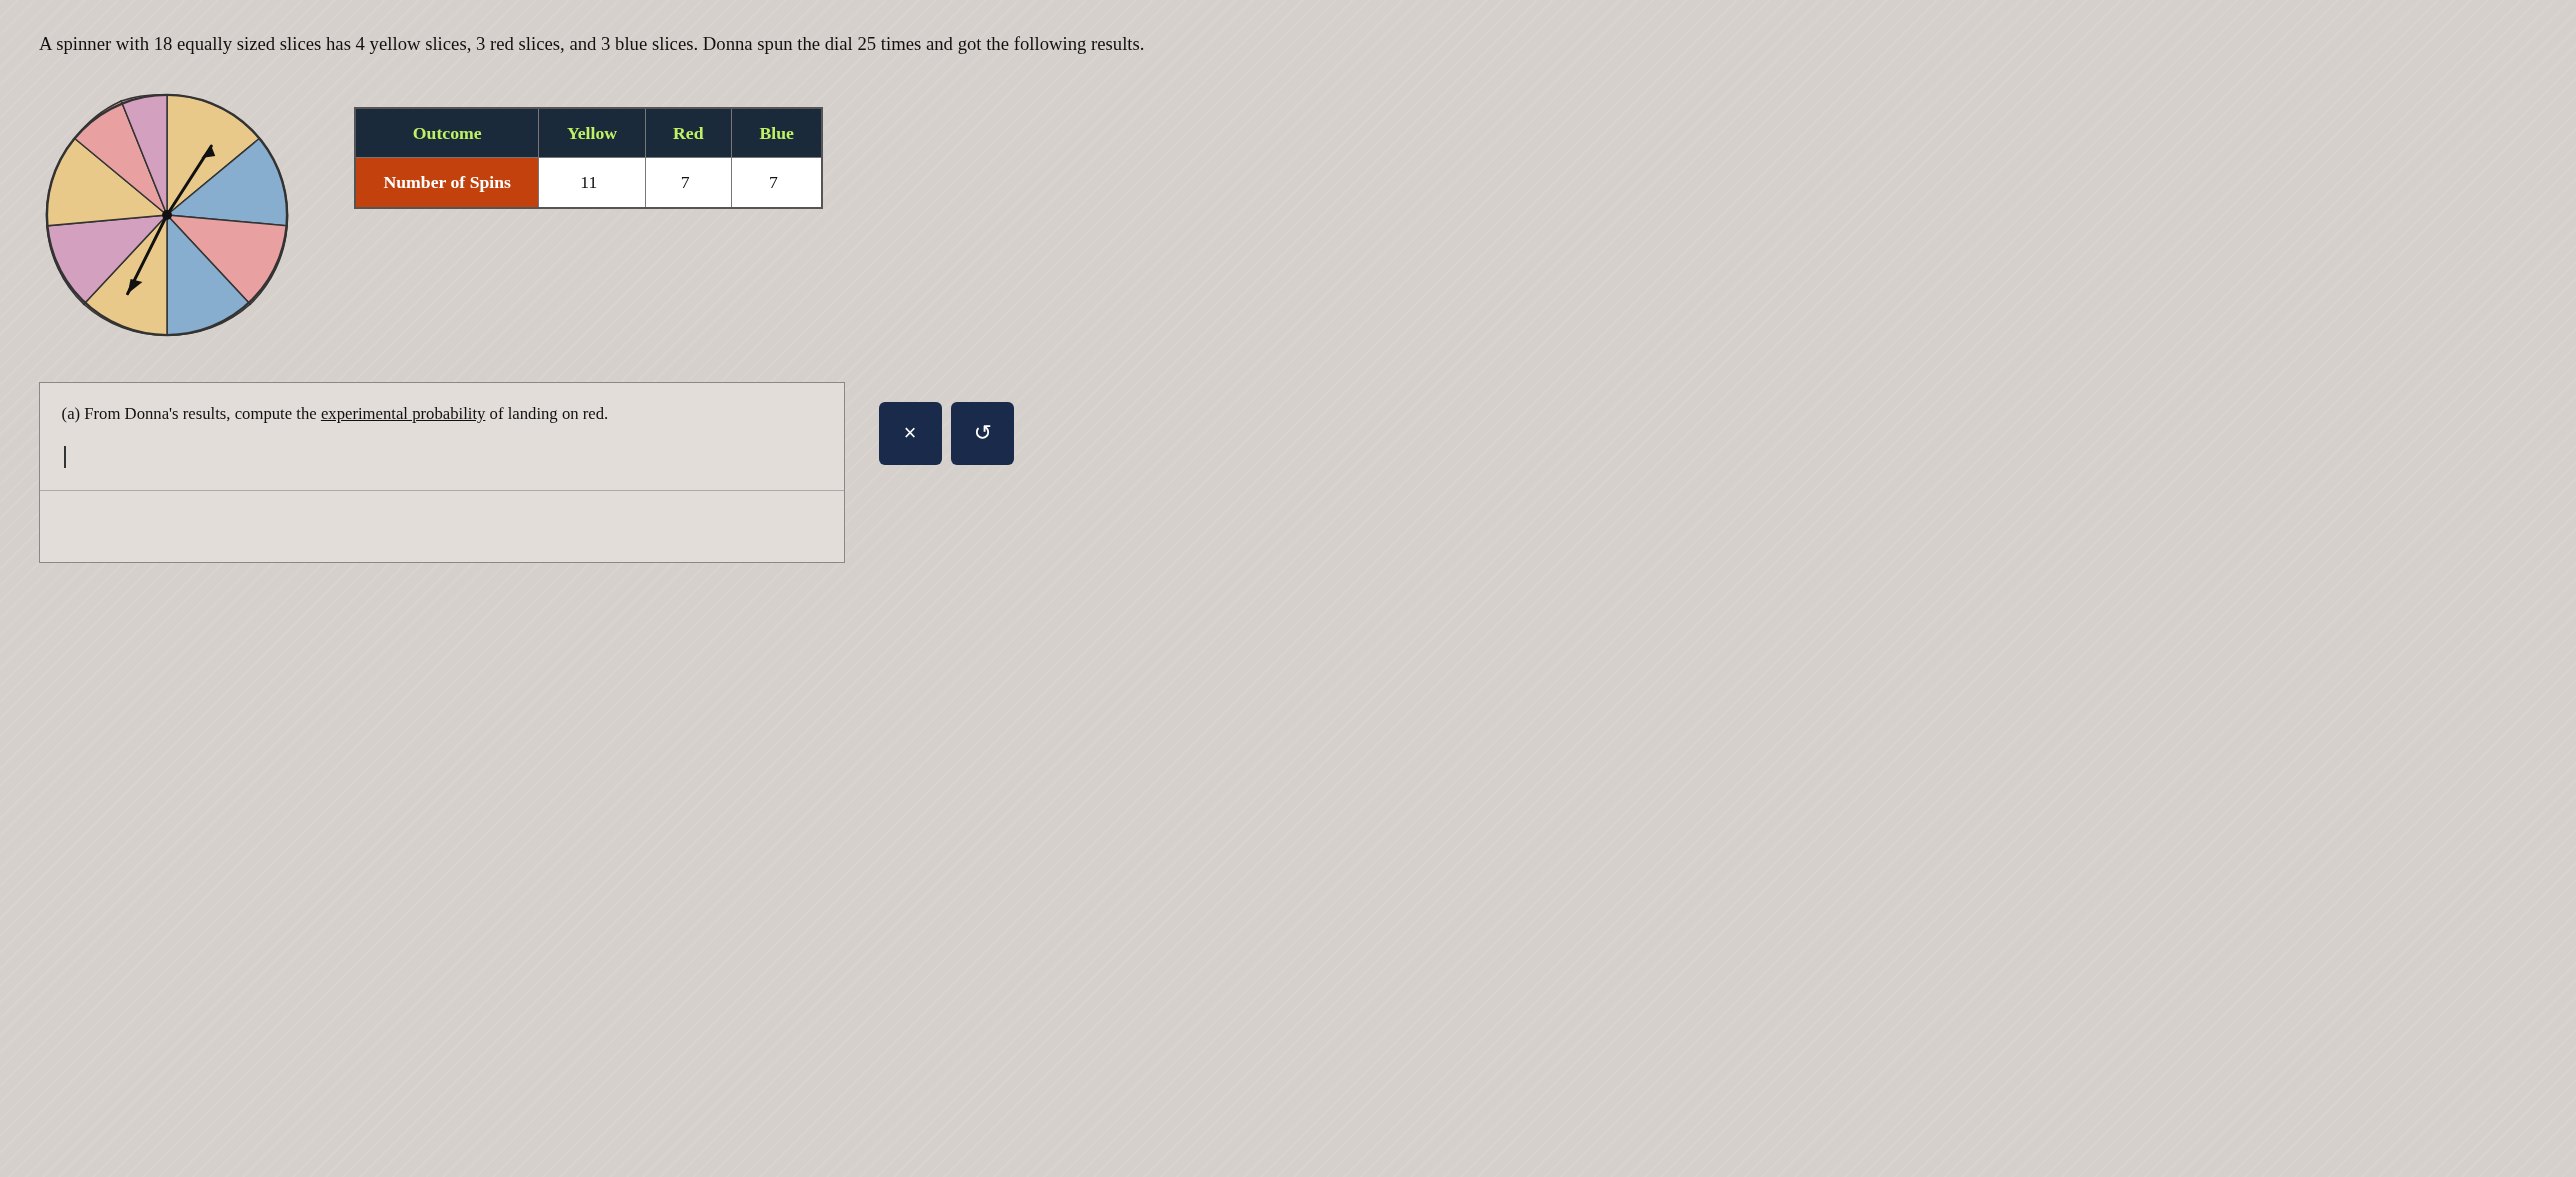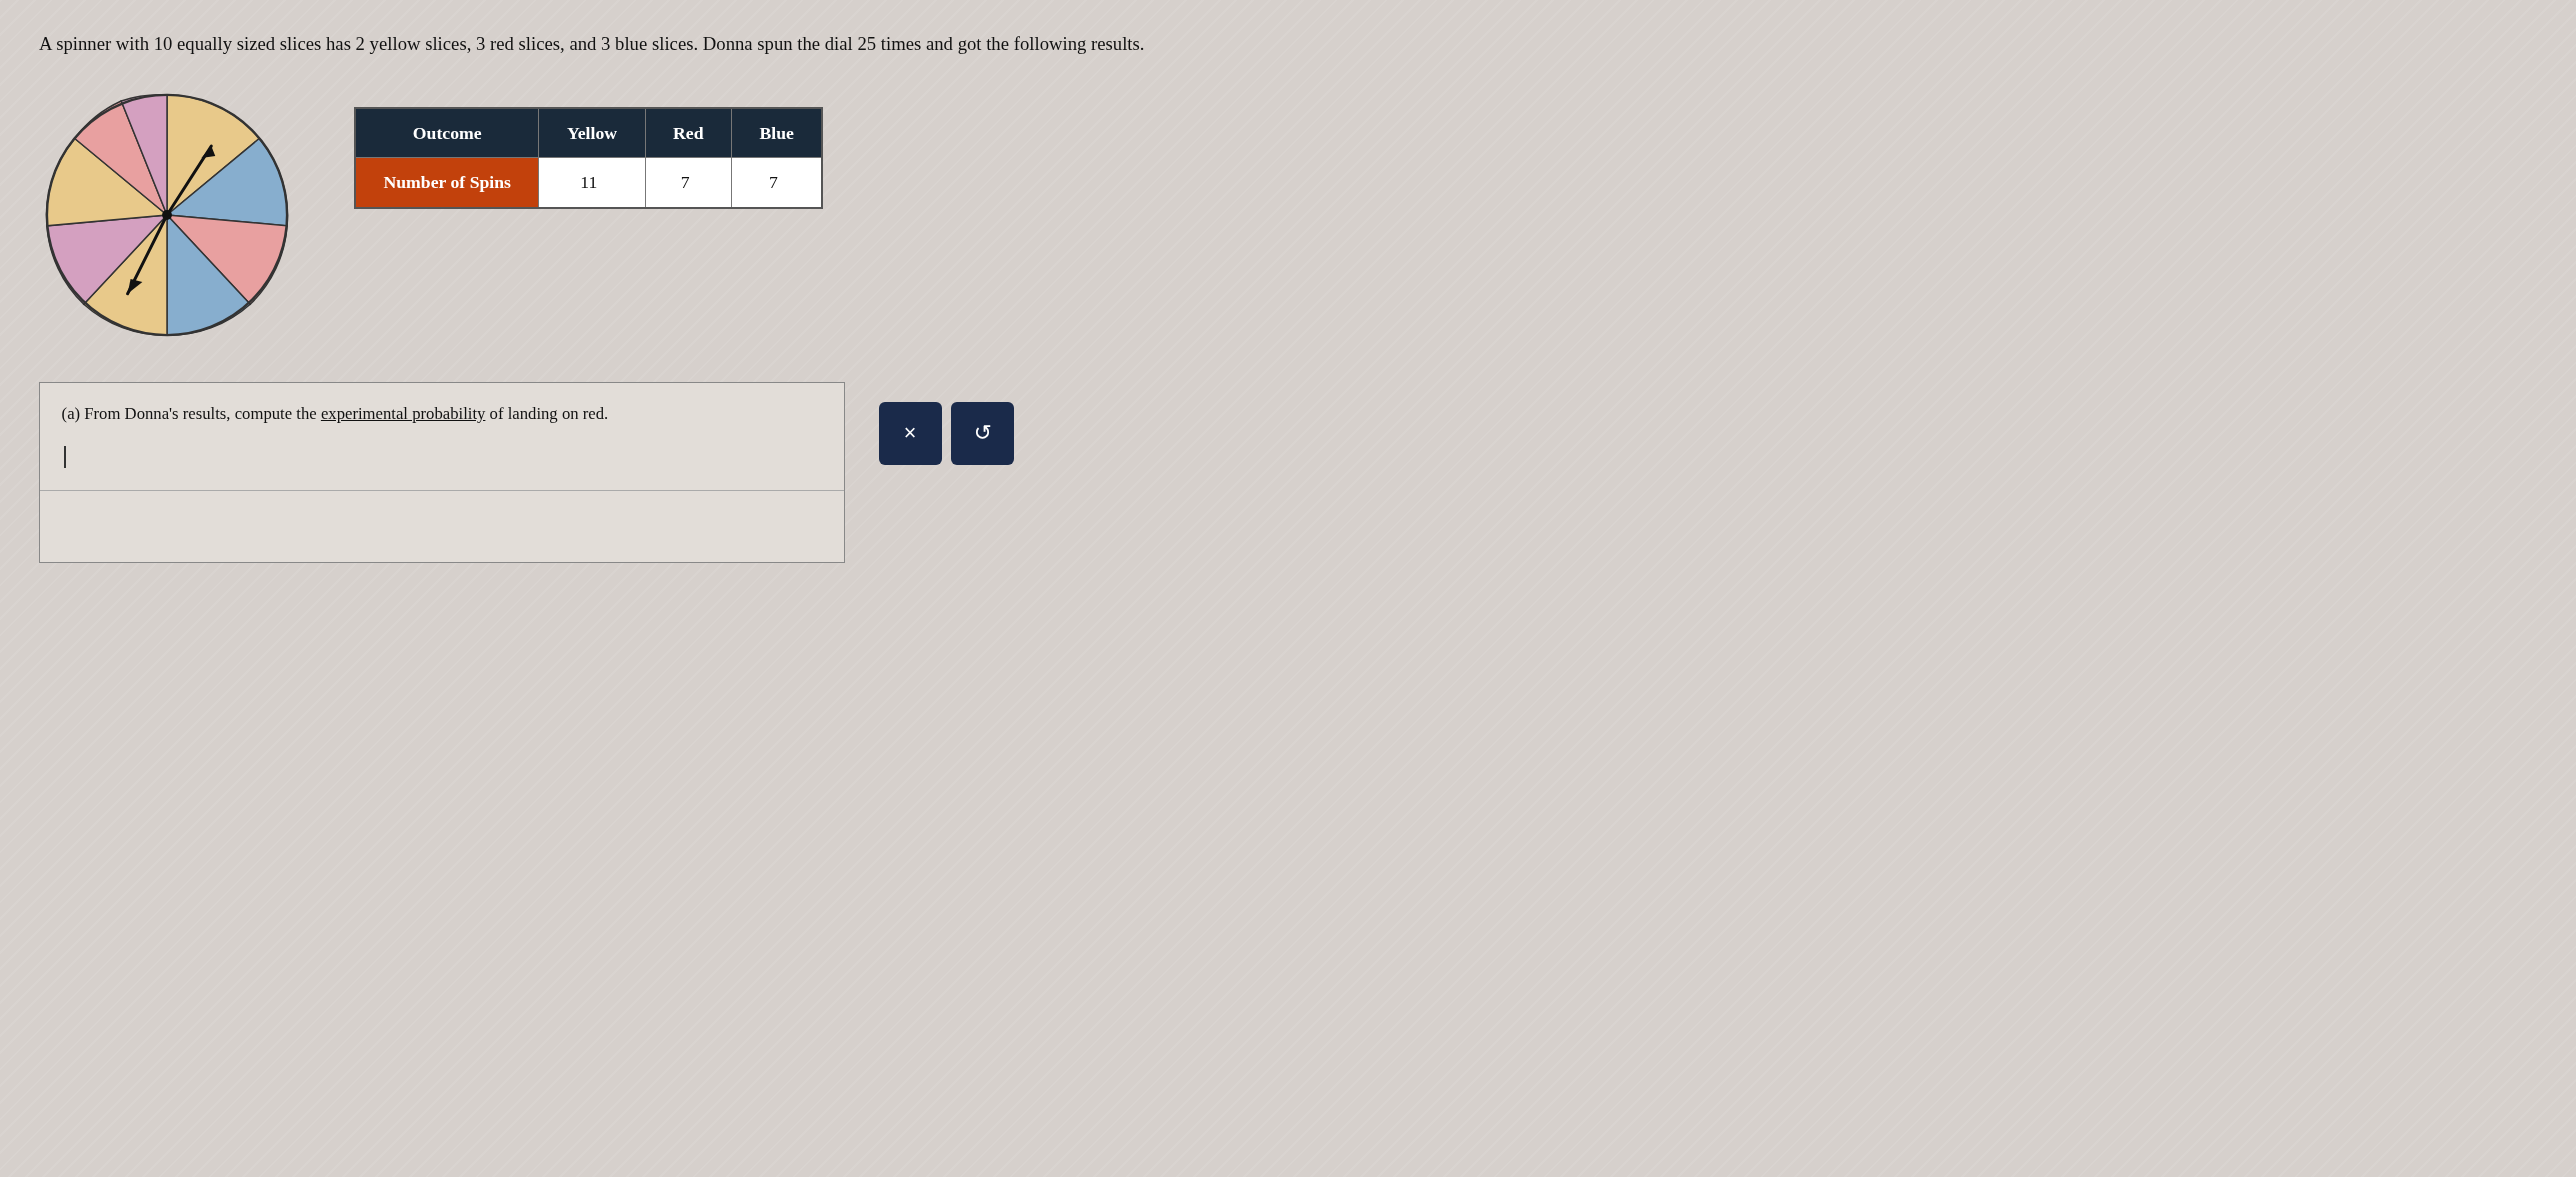--- a/index.html
+++ b/index.html
@@ -58,21 +58,21 @@
 
     table td, table th {
       border: 1.5px solid #777;
       padding: 13.8px 27.5px;
       text-align: center;
       font-size: 17.7px;
     }
 
     .header-cell {
       background-color: #1a2a3a;
-      color: #ffffff;
+      color: #bef264;
       font-weight: bold;
     }
 
     .row-label {
       background-color: #c2410c;
       color: white;
       font-weight: bold;
     }
 
     .data-cell {
@@ -157,21 +157,21 @@
       border-bottom: 1px solid #aaa;
     }
 
     .answer-part:last-child {
       border-bottom: none;
     }
   </style>
 </head>
 <body>
 
-<p class="problem-text">A spinner with 10 equally sized slices has 2 yellow slices, 3 red slices, and 3 blue slices. Donna spun the dial 25 times and got the following results.</p>
+<p class="problem-text">A spinner with 18 equally sized slices has 4 yellow slices, 3 red slices, and 3 blue slices. Donna spun the dial 25 times and got the following results.</p>
 
 <div class="main-content">
 
   <div class="spinner-container">
     <svg class="spinner-svg" viewBox="0 0 260 260">
 
       <path d="M130,130 L130,8 A122,122 0 0,1 223.7,52.3 Z" fill="#E8C98A" stroke="#333" stroke-width="1.5"></path>
 
       <path d="M130,130 L223.7,52.3 A122,122 0 0,1 251.9,141 Z" fill="#87AECE" stroke="#333" stroke-width="1.5"></path>
 

